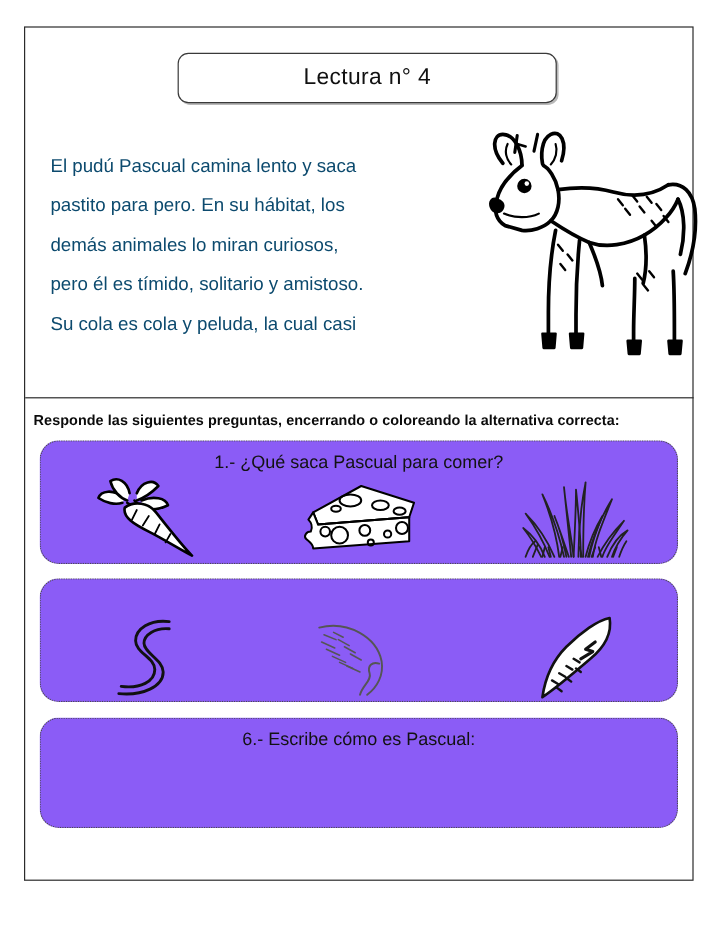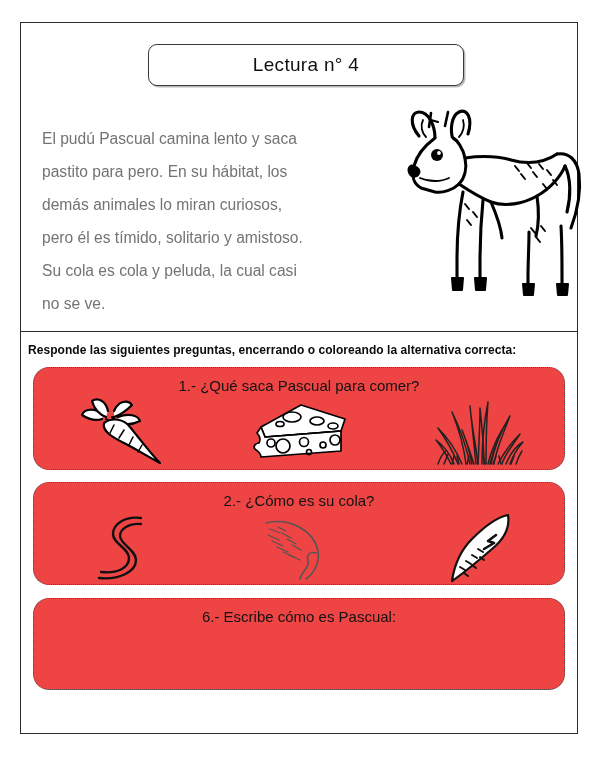--- a/index.html
+++ b/index.html
@@ -68,21 +68,21 @@
     letter-spacing: .2px;
   }
   .story-body {
     position: absolute;
     left: 22px;
     top: 30px;
     width: 368px;
     font-size: 15.6px;
     line-height: 33px;
     text-align: justify;
-    color: #737373;
+    color: #0c4a6e;
   }
   .story-body .lastline { text-align: left; }
 
   
   .deer-wrap {
     position: absolute;
     left: 385px;
     top: 8px;
     width: 180px;
     height: 200px;
@@ -112,21 +112,21 @@
   }
 
   
   .qbox {
     position: absolute;
     left: 33px;
     width: 532px;
     border: 1.6px dotted #4a4a4a;
     border-radius: 16px;
     box-sizing: border-box;
-    background: #ef4444;
+    background: #8b5cf6;
     text-decoration: underline;
   }
   #qbox-1 { top: 367px; height: 103px; }
   #qbox-2 { top: 482px; height: 103px; }
   #qbox-3 { top: 598px; height: 92px;  }
 
   .qtext {
     position: absolute;
     left: 0;
     top: 9px;
@@ -173,21 +173,20 @@
 
 <div class="reading">
 
 
   <div class="story-body">
     <div>El pudú Pascual camina lento y saca</div>
     <div>pastito para pero. En su hábitat, los</div>
     <div>demás animales lo miran curiosos,</div>
     <div>pero él es tímido, solitario y amistoso.</div>
     <div>Su cola es cola y peluda, la cual casi</div>
-    <div class="lastline">no se ve.</div>
   </div>
 
   <div class="deer-wrap">
     <svg width="180" height="200" viewBox="0 0 180 200" fill="none" stroke="#000" stroke-width="3.1" stroke-linecap="round" stroke-linejoin="round">
 
       <path d="M14 36 C4 24 6 12 14 12 C24 12 30 26 30 38" fill="#fff"></path>
       <path d="M63 34 C68 18 62 8 54 12 C46 16 45 30 48 40" fill="#fff"></path>
       <path d="M18 20 C15 26 17 33 21 37" stroke-width="1.8"></path>
       <path d="M58 20 C60 26 58 33 54 37" stroke-width="1.8"></path>
 
@@ -326,21 +325,20 @@
         <path d="M75 68 L73 60"></path>
           <path d="M85 68 L88 60"></path>
         <path d="M12 68 C14 62 16 58 20 55"></path>
         <path d="M90 68 C92 62 94 58 96 55"></path>
       </svg>
     </div>
   </div>
 </div>
 
 <div class="qbox" id="qbox-2">
-  <div class="qtext">2.- ¿Cómo es su cola?</div>
 
   <div class="options">
 
     <div class="option">
       <svg width="70" height="74" viewBox="0 0 70 74" fill="none" stroke="#111" stroke-width="2.4" stroke-linecap="round" stroke-linejoin="round">
         <path d="M54 8 C38 6 26 14 26 24 C26 34 42 38 42 48 C42 58 30 64 14 62"></path>
         <path d="M54 14 C42 13 33 19 33 26 C33 34 49 40 49 50 C49 62 32 70 12 68"></path>
       </svg>
     </div>
 

